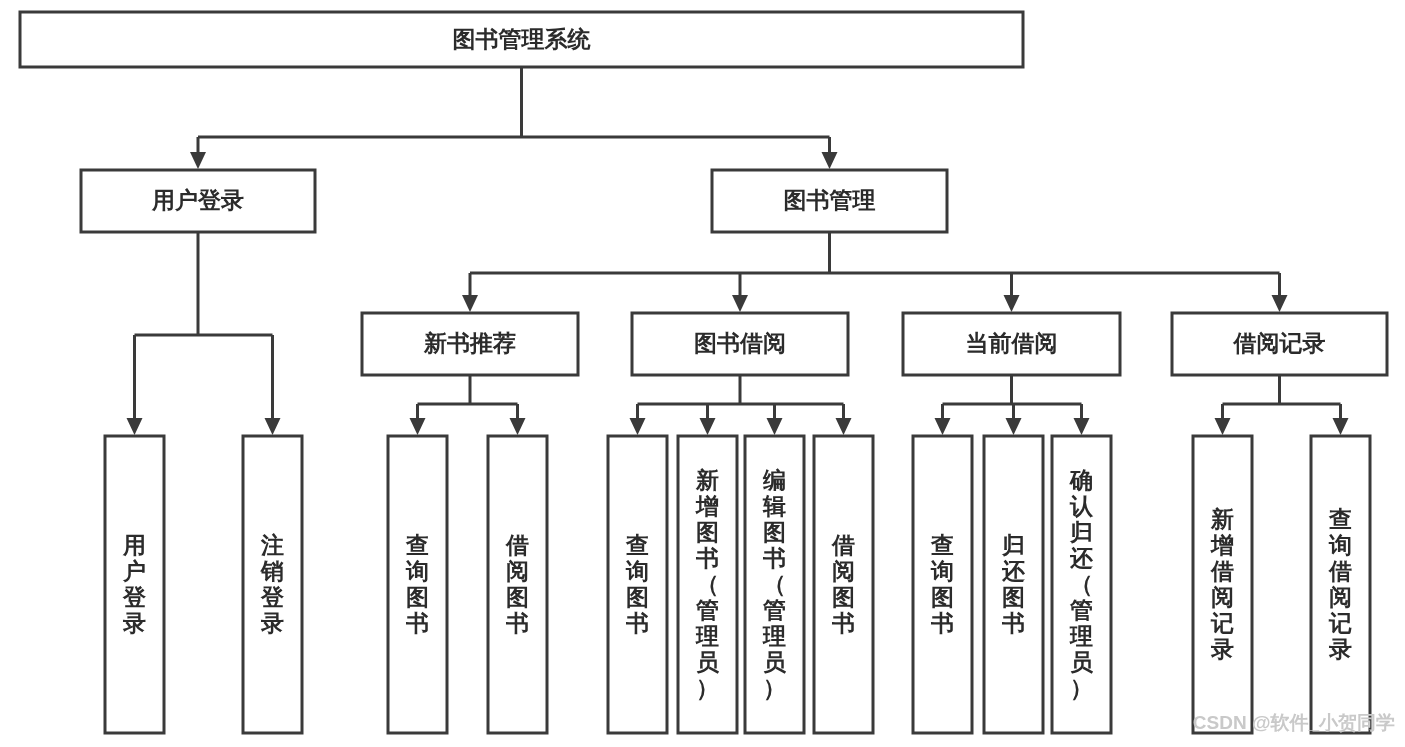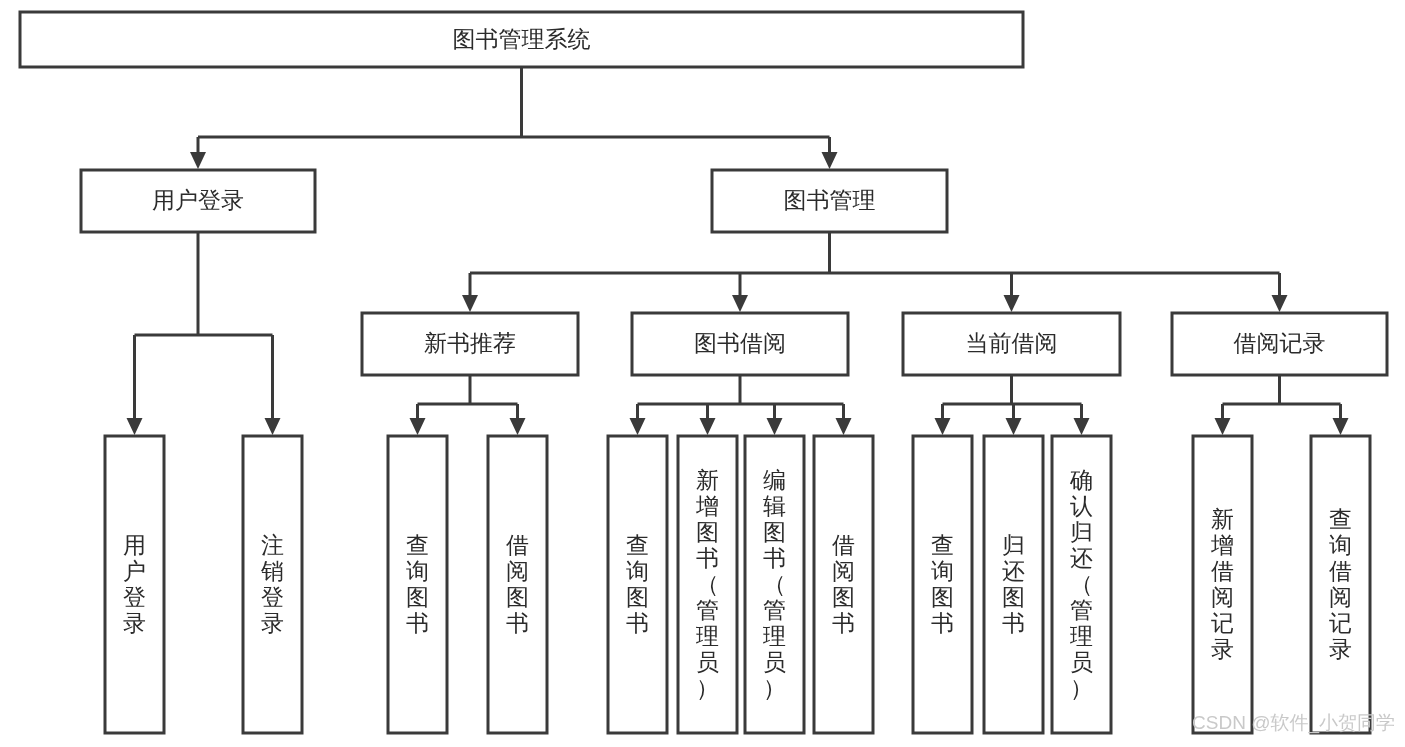--- a/index.html
+++ b/index.html
@@ -9,20 +9,21 @@
   }
   body {
     font-family: "Liberation Sans", "DejaVu Sans", sans-serif;
   }
   #diagram-root {
     position: relative;
     width: 1405px;
     height: 747px;
     background: #ffffff;
     overflow: hidden;
+    font-weight: bold;
   }
   svg.diagram-canvas {
     position: absolute;
     left: 0;
     top: 0;
     width: 1405px;
     height: 747px;
     display: block;
   }
   .node-box {

